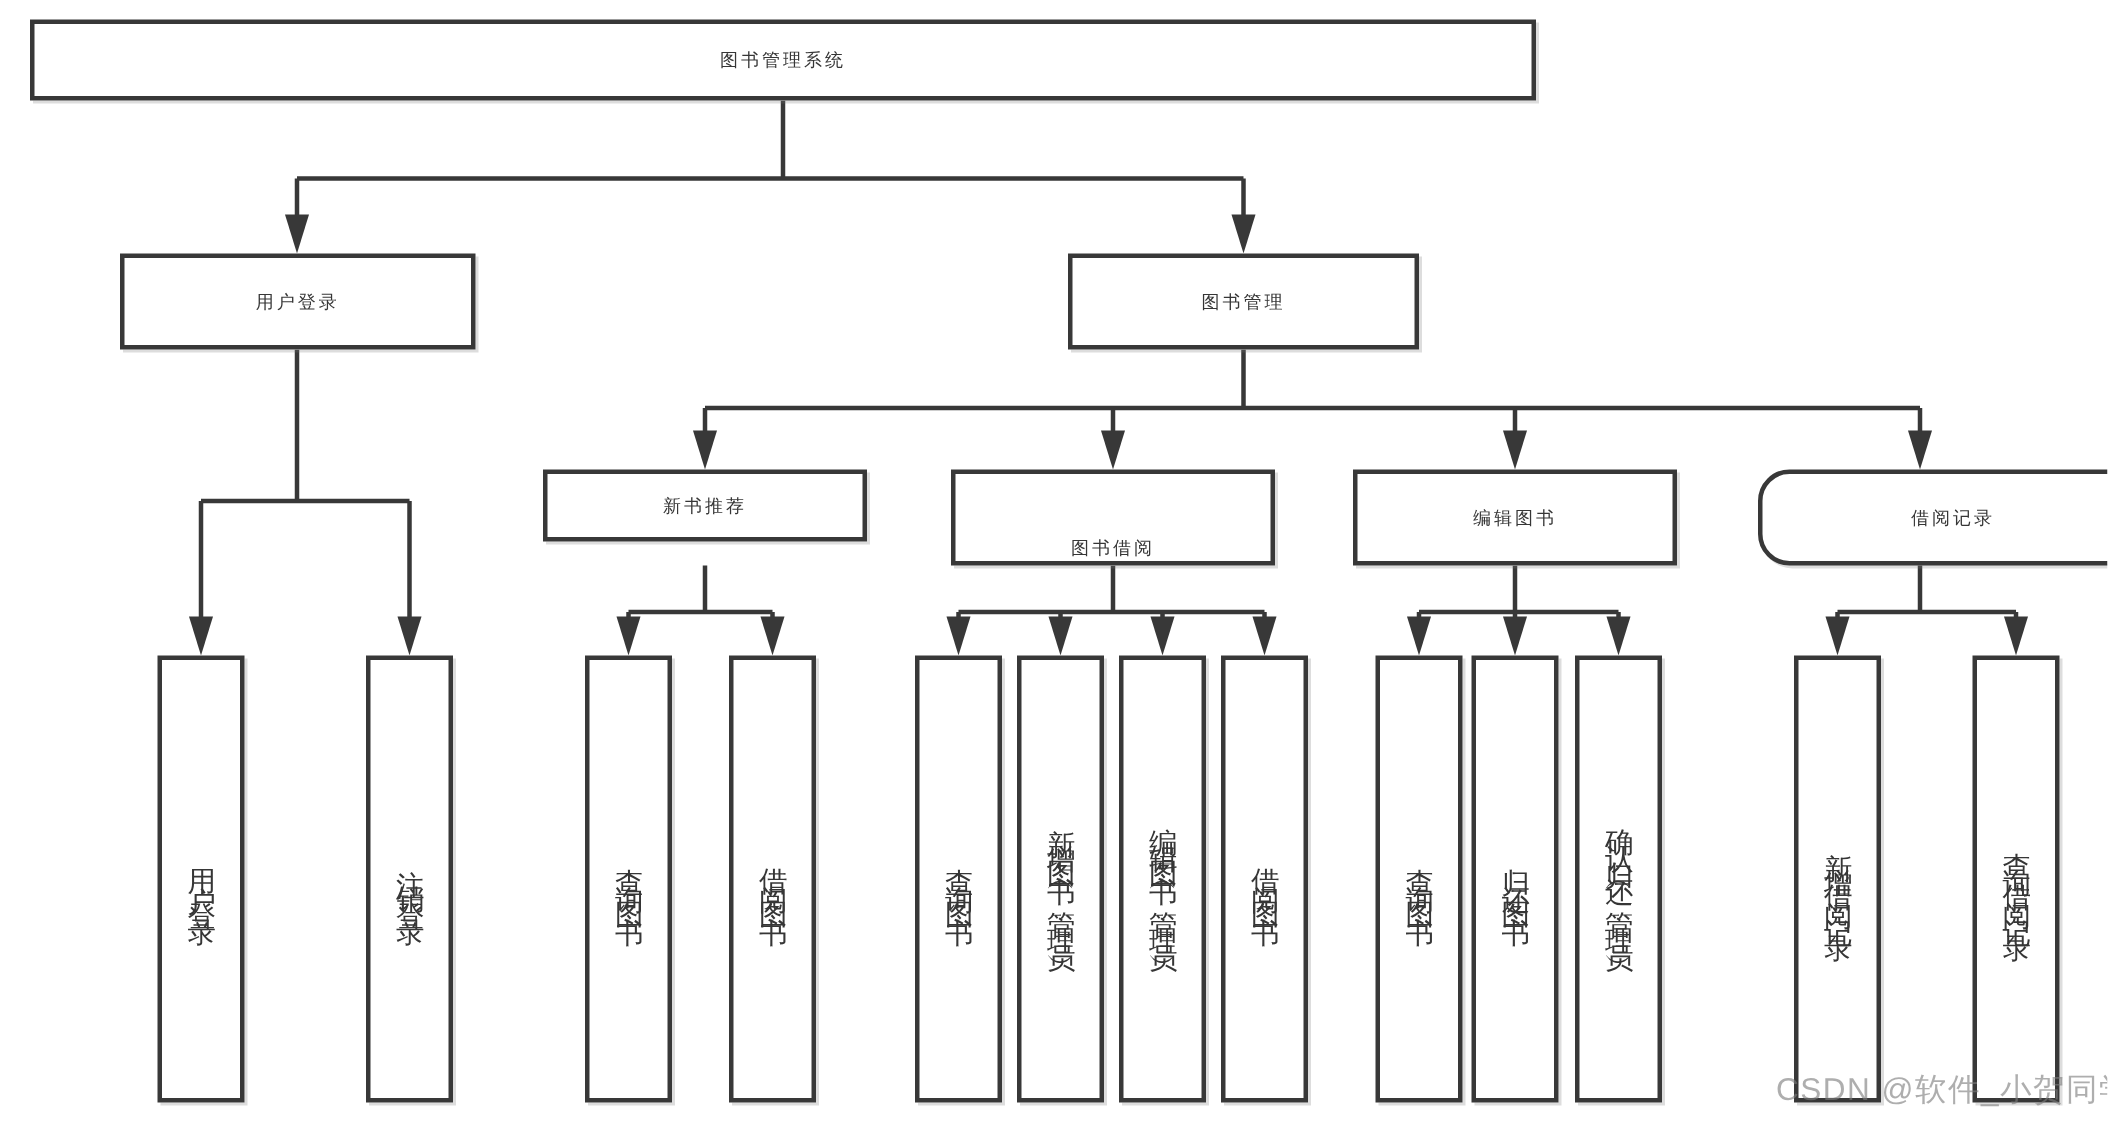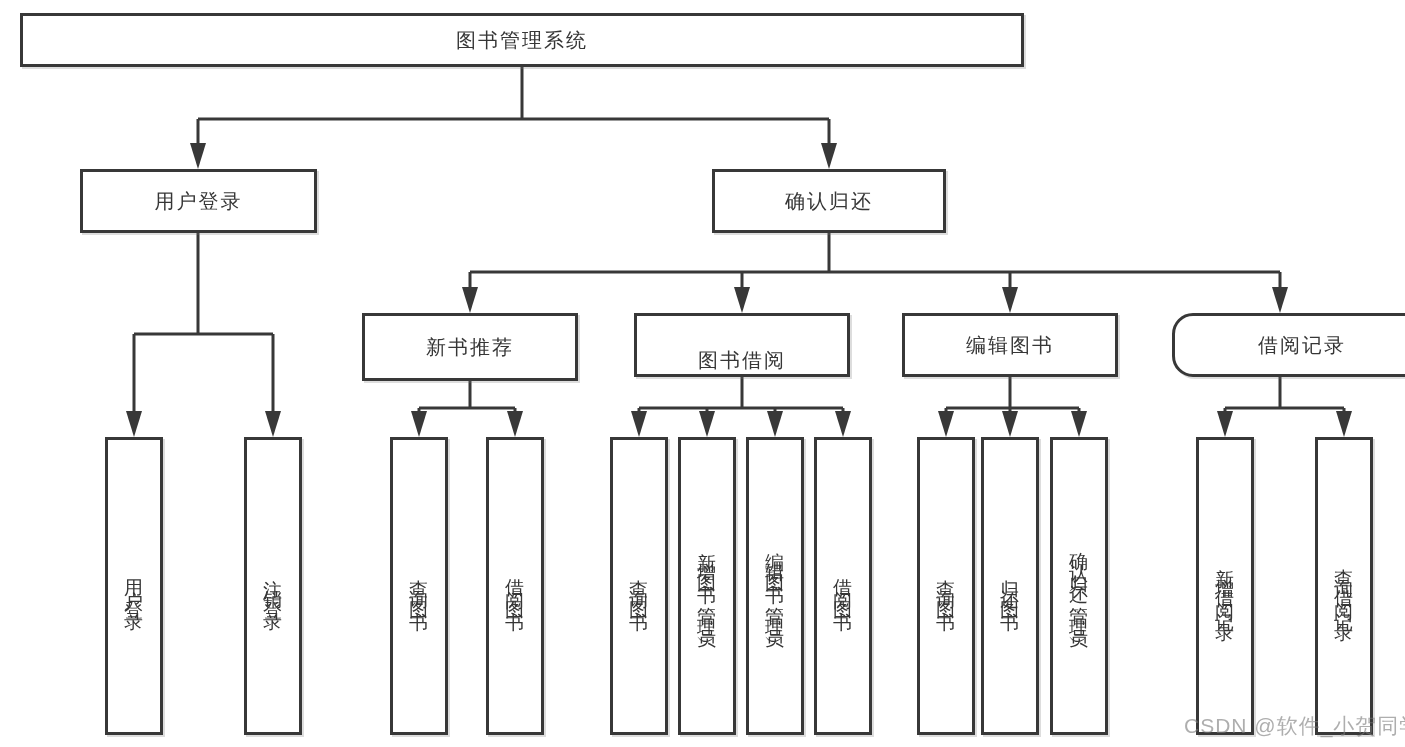--- a/index.html
+++ b/index.html
@@ -29,21 +29,21 @@
     position: absolute;
     box-sizing: border-box;
     background: #ffffff;
     border: 3px solid #383838;
     display: flex;
     align-items: center;
     justify-content: center;
     color: #363636;
     box-shadow: 2px 2px 0 rgba(120,120,120,0.25);
   }
-  .hbox { font-size: 20px; letter-spacing: 2px; font-family: Liberation Serif, serif; }
+  .hbox { font-size: 12px; letter-spacing: 2px; font-family: Liberation Serif, serif; }
   .leaf { font-size: 19px; }
   .leaf .vtext {
     writing-mode: vertical-rl;
     text-orientation: mixed;
     letter-spacing: 11px;
     line-height: 1;
   }
   .watermark {
     position: absolute;
     left: 1184px;
@@ -97,24 +97,24 @@
   </svg>
 
   <div class="box hbox" style="left:20px; top:13px; width:1004px; height:54px;">
     <span>图书管理系统</span>
   </div>
 
   <div class="box hbox" style="left:80px; top:169px; width:237px; height:64px;">
     <span>用户登录</span>
   </div>
   <div class="box hbox" style="left:712px; top:169px; width:234px; height:64px;">
-    <span>确认归还</span>
+    <span>图书管理</span>
   </div>
 
-  <div class="box hbox" style="left:362px; top:313px; width:216px; height:68px;">
+  <div class="box hbox" style="left:362px; top:313px; width:216px; height:48px;">
     <span>新书推荐</span>
   </div>
   <div class="box hbox" style="left:634px; top:313px; width:216px; height:64px;align-items:flex-end;">
     <span>图书借阅</span>
   </div>
   <div class="box hbox" style="left:902px; top:313px; width:216px; height:64px;">
     <span>编辑图书</span>
   </div>
   <div class="box hbox" style="left:1172px; top:313px; width:260px; height:64px;border-radius:21px;">
     <span>借阅记录</span>

